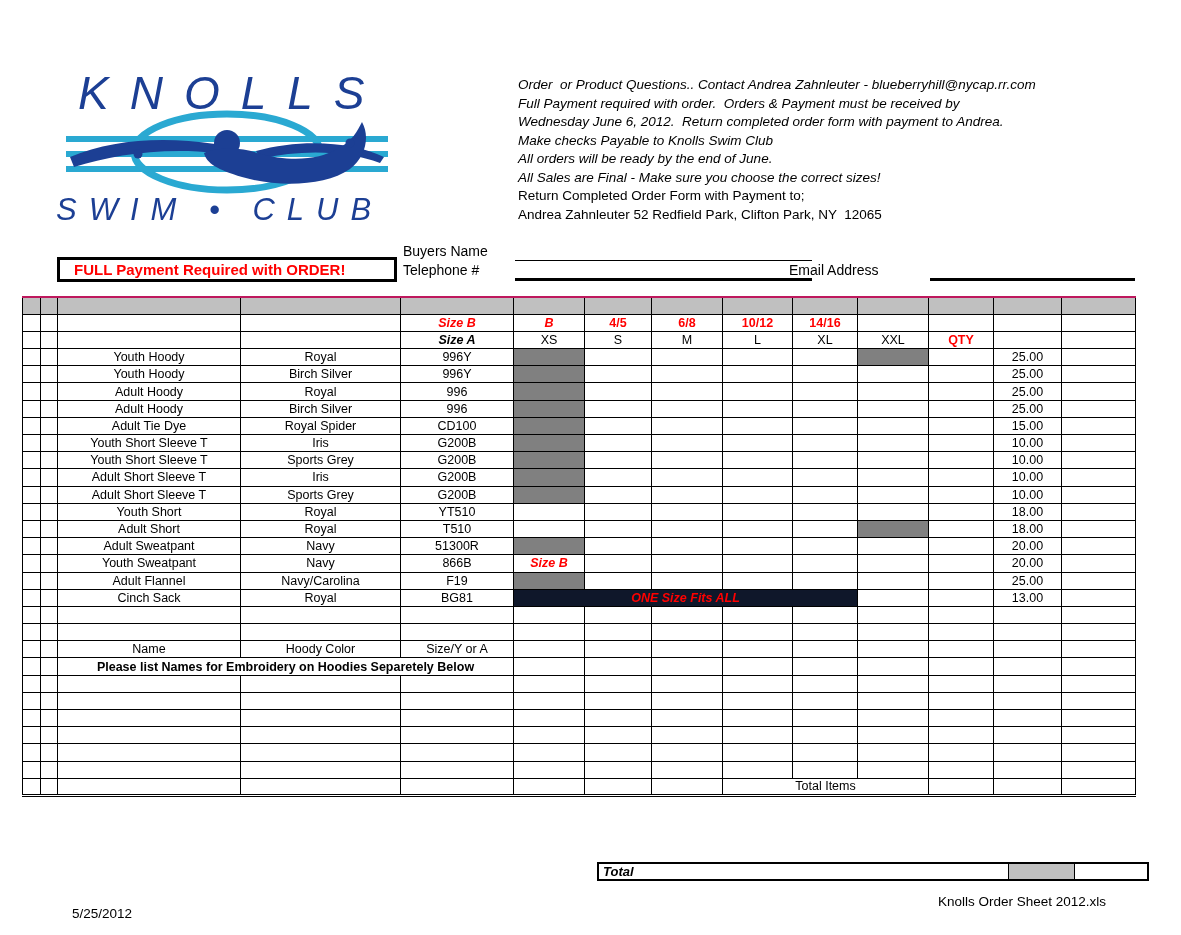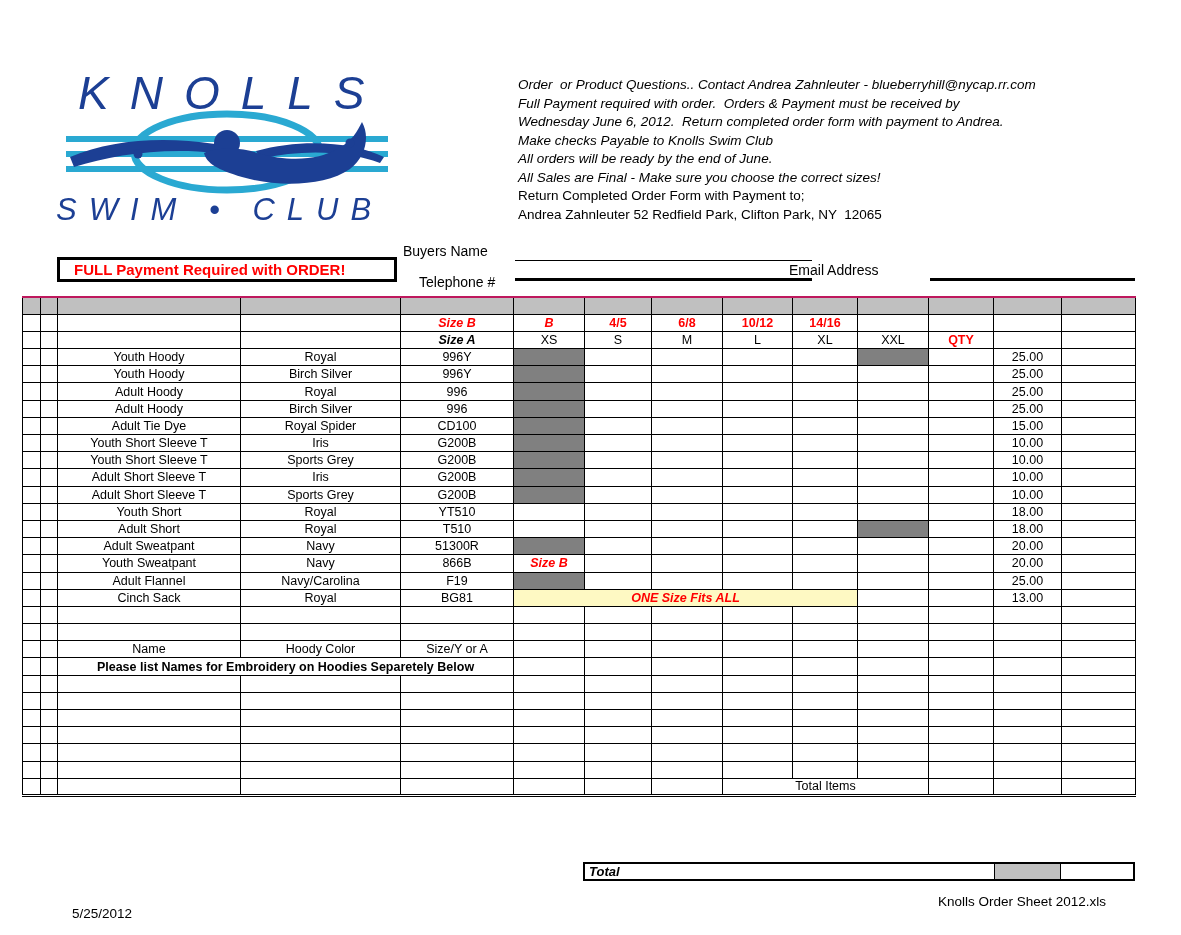--- a/index.html
+++ b/index.html
@@ -22,45 +22,45 @@
   .info-line.it { font-style:italic; }
 
   
   .notice-box { left:57px; top:257px; width:340px; height:25px; border:3px solid #000;
     display:flex; align-items:center; padding-left:14px; }
   .notice-text { color:#ff0000; font-weight:bold; font-size:15px; white-space:nowrap; }
 
   
   .field-label { font-size:14px; white-space:nowrap; }
   .buyers-label { left:403px; top:243px; }
-  .phone-label { left:403px; top:274px;margin-left:16px; }
+  .phone-label { left:403px; top:262px; }
   .email-label { left:789px; top:262px; }
   .buyers-line { left:515px; top:245px; width:297px; height:16px; border-bottom:1px solid #000; }
   .phone-line { left:515px; top:262px; width:297px; height:19px; border-bottom:3px solid #000; }
   .email-line { left:930px; top:262px; width:205px; height:19px; border-bottom:3px solid #000; }
 
   
   table.grid { position:absolute; left:22px; top:296px; border-collapse:collapse;
     table-layout:fixed; border-top:2px solid #be185d; border-bottom:3px double #000; }
   table.grid td { border:1px solid #000; height:17.2px; padding:0 1px; font-size:12.5px;
     text-align:center; white-space:nowrap; overflow:hidden; vertical-align:middle; }
   tr.band-row td { background:#c0c0c0; }
   td.gray { background:#808080; }
   td.left { text-align:left; padding-left:5px; overflow:visible; }
   td.right { text-align:right; padding-right:12px; }
   td.red-bi { color:#ff0000; font-weight:bold; font-style:italic; font-size:13px; }
   td.red-b { color:#ff0000; font-weight:bold; font-size:13px; }
   td.blk-bi { font-weight:bold; font-style:italic; font-size:13px; }
   td.hdr { font-size:13px; }
   td.note { font-weight:bold; font-size:13px; text-align:left; padding-left:5px; }
-  td.onesize { background:#fef9c3; color:#ff0000; font-weight:bold; font-style:italic;
+  td.onesize { background:#0f172a; color:#ff0000; font-weight:bold; font-style:italic;
     text-align:left; padding-left:4px; font-size:12.5px; }
 
   
-  .total-row { left:583px; top:862px; width:552px; height:19px; border:2px solid #000;
+  .total-row { left:597px; top:862px; width:552px; height:19px; border:2px solid #000;
     display:flex; align-items:stretch; }
   .total-label { width:409px; font-weight:bold; font-style:italic; font-size:13px;
     padding-left:4px; display:flex; align-items:center; }
   .total-gray { width:67px; background:#c0c0c0; border-left:1px solid #000; border-right:1px solid #000; }
   .total-end { flex:1; }
 
   
   .footer-date { left:72px; top:894px; font-size:13.5px;margin-top:12px; }
   .footer-file { left:900px; top:894px; width:206px; text-align:right; font-size:13.5px; white-space:nowrap; }
 </style>

